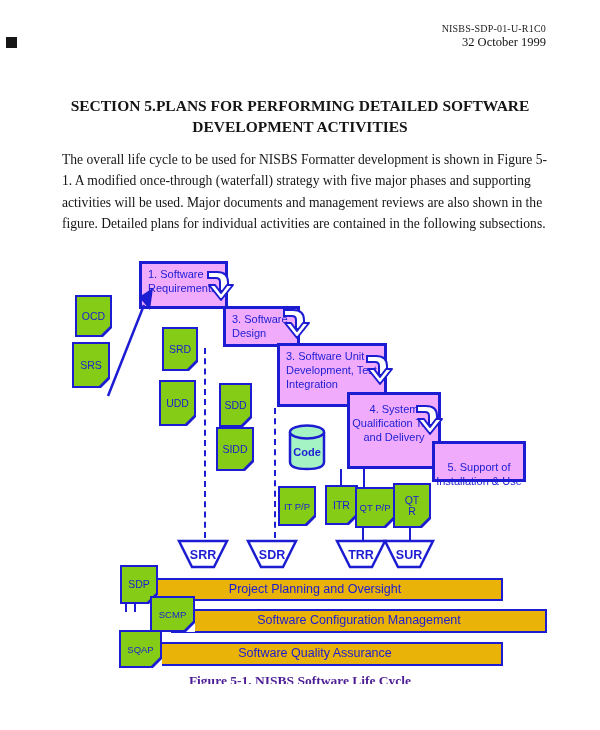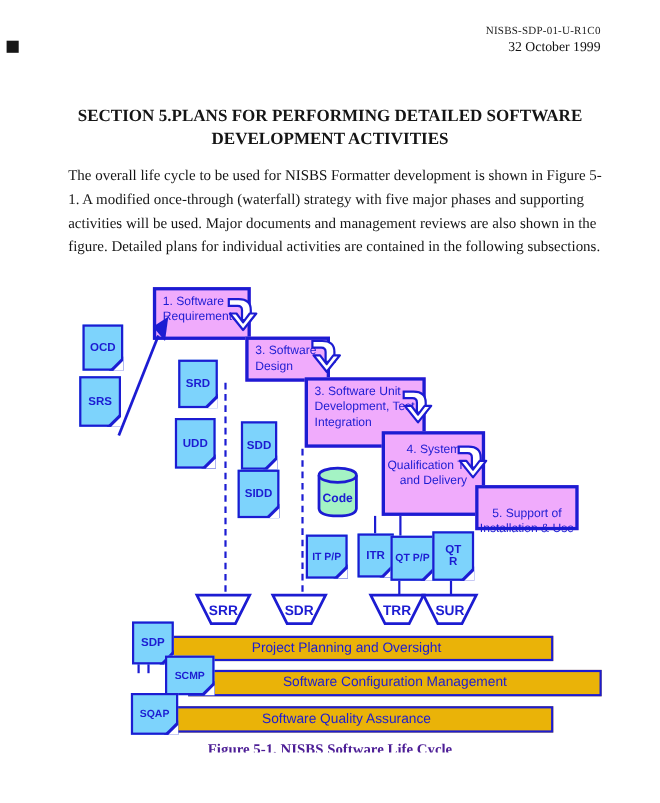--- a/index.html
+++ b/index.html
@@ -14,21 +14,21 @@
 
   
   .title{left:0;right:0;top:95px;text-align:center;font-weight:bold;font-size:15.5px;line-height:21px;color:#151515;}
   .intro{left:62px;top:149px;width:494px;font-size:13.6px;line-height:21.3px;color:#151515;}
 
   
   .d{font-family:"Liberation Sans",sans-serif;}
   .phase{background:#f0abfc;border:3px solid #1c1cd2;color:#1c1cd2;font-size:11px;line-height:14px;margin-left:20px;}
   .phase.left{padding:3px 2px 0 6px;text-align:left;}
   .phase.center{text-align:center;}
-  .doc{background:#7dd3fc;border:2px solid #1c1cd2;color:#1c1cd2;font-weight:bold;
+  .doc{background:#84cc16;border:2px solid #1c1cd2;color:#1c1cd2;font-weight:normal;
        font-size:10.5px;line-height:11px;display:flex;align-items:center;justify-content:center;text-align:center;z-index:3;}
   .doc::before{content:"";position:absolute;right:-2px;bottom:-2px;width:0;height:0;
        border-left:13px solid transparent;border-bottom:13px solid #1c1cd2;}
   .doc::after{content:"";position:absolute;right:-2px;bottom:-2px;width:0;height:0;
        border-left:9px solid transparent;border-bottom:9px solid #fff;}
   .doc .small{font-size:9.5px;white-space:nowrap;}
   .doc .wrap2{display:inline-block;width:22px;}
   .vdash{width:0;border-left:2.5px dashed #1c1cd2;}
   .vline{width:0;border-left:2.5px solid #1c1cd2;}
   .bar{left:127px;width:376px;background:#eab308;border:2.5px solid #1c1cd2;color:#1c1cd2;

